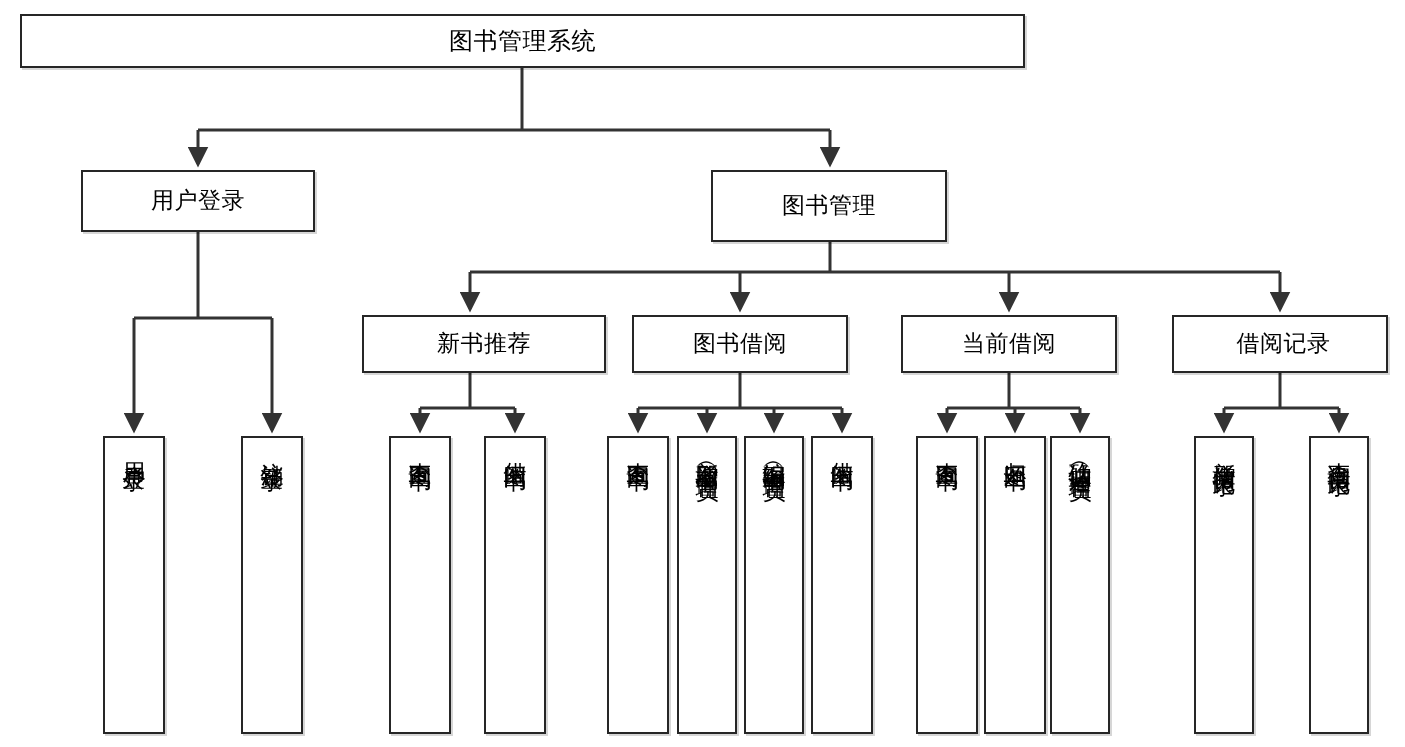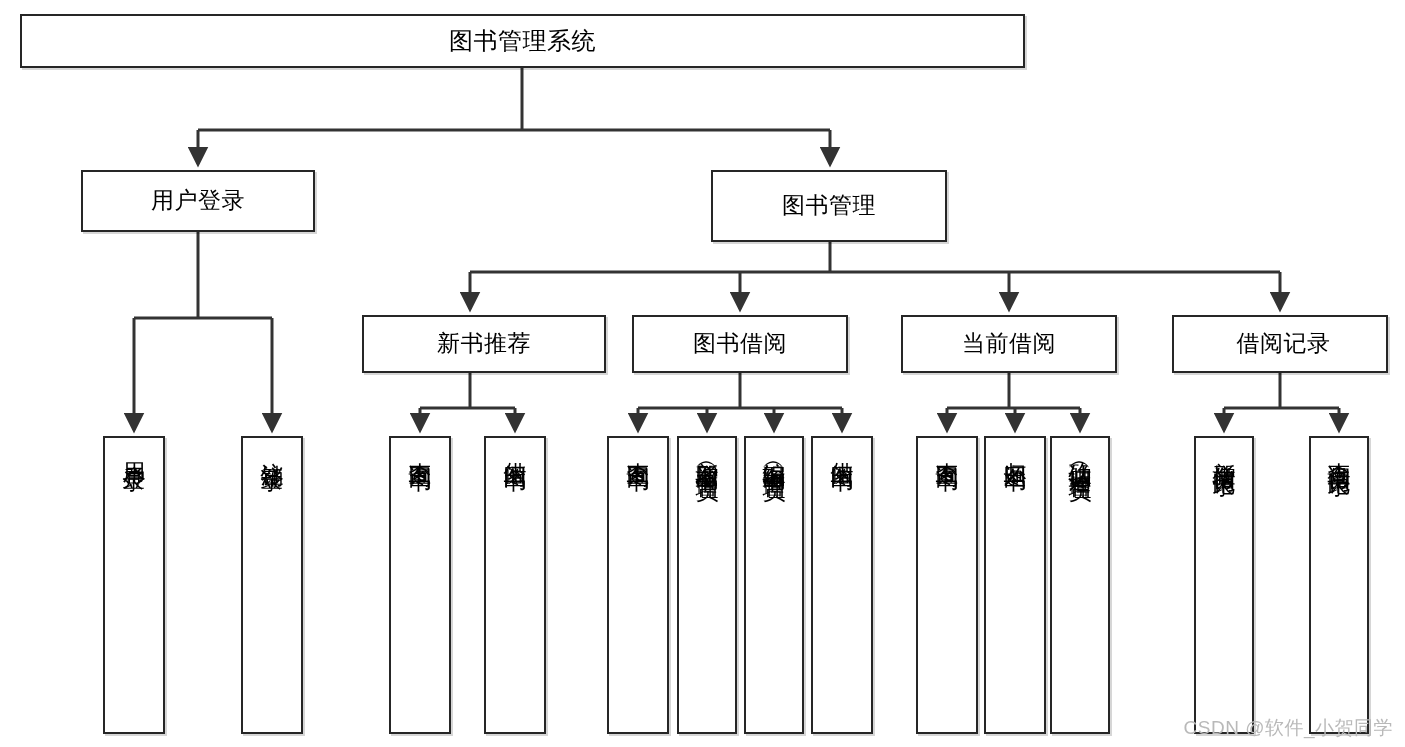--- a/index.html
+++ b/index.html
@@ -185,14 +185,13 @@
         <span class="label">确认归还（管理员）</span>
       </div>
       <div class="node vertical" style="left: 1194px; top: 436px; width: 60px; height: 298px;">
         <span class="label">新增借阅记录</span>
       </div>
       <div class="node vertical" style="left: 1309px; top: 436px; width: 60px; height: 298px;">
         <span class="label">查询借阅记录</span>
       </div>
     </div>
 
-  <div id="watermark">CSDN @软件_小贺同学</div>
 </div>
 
 </body></html>

